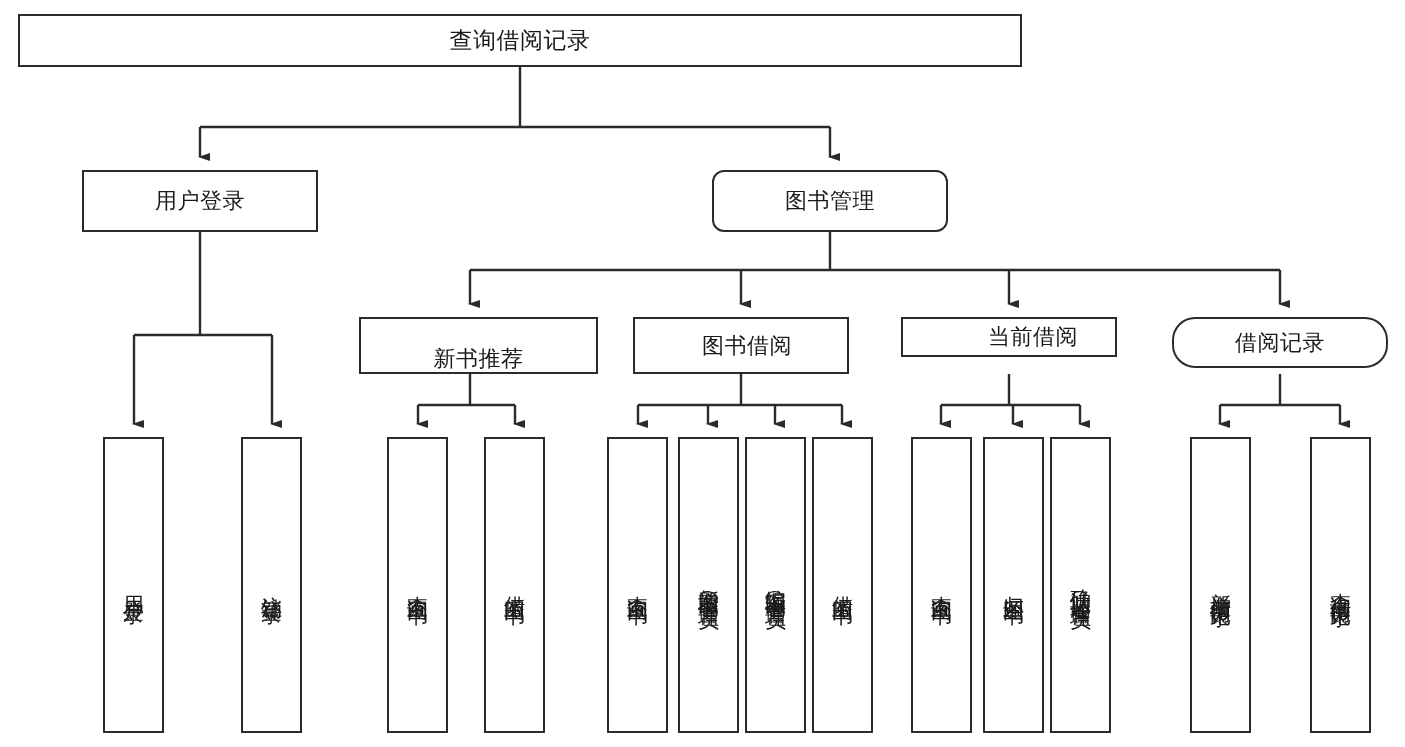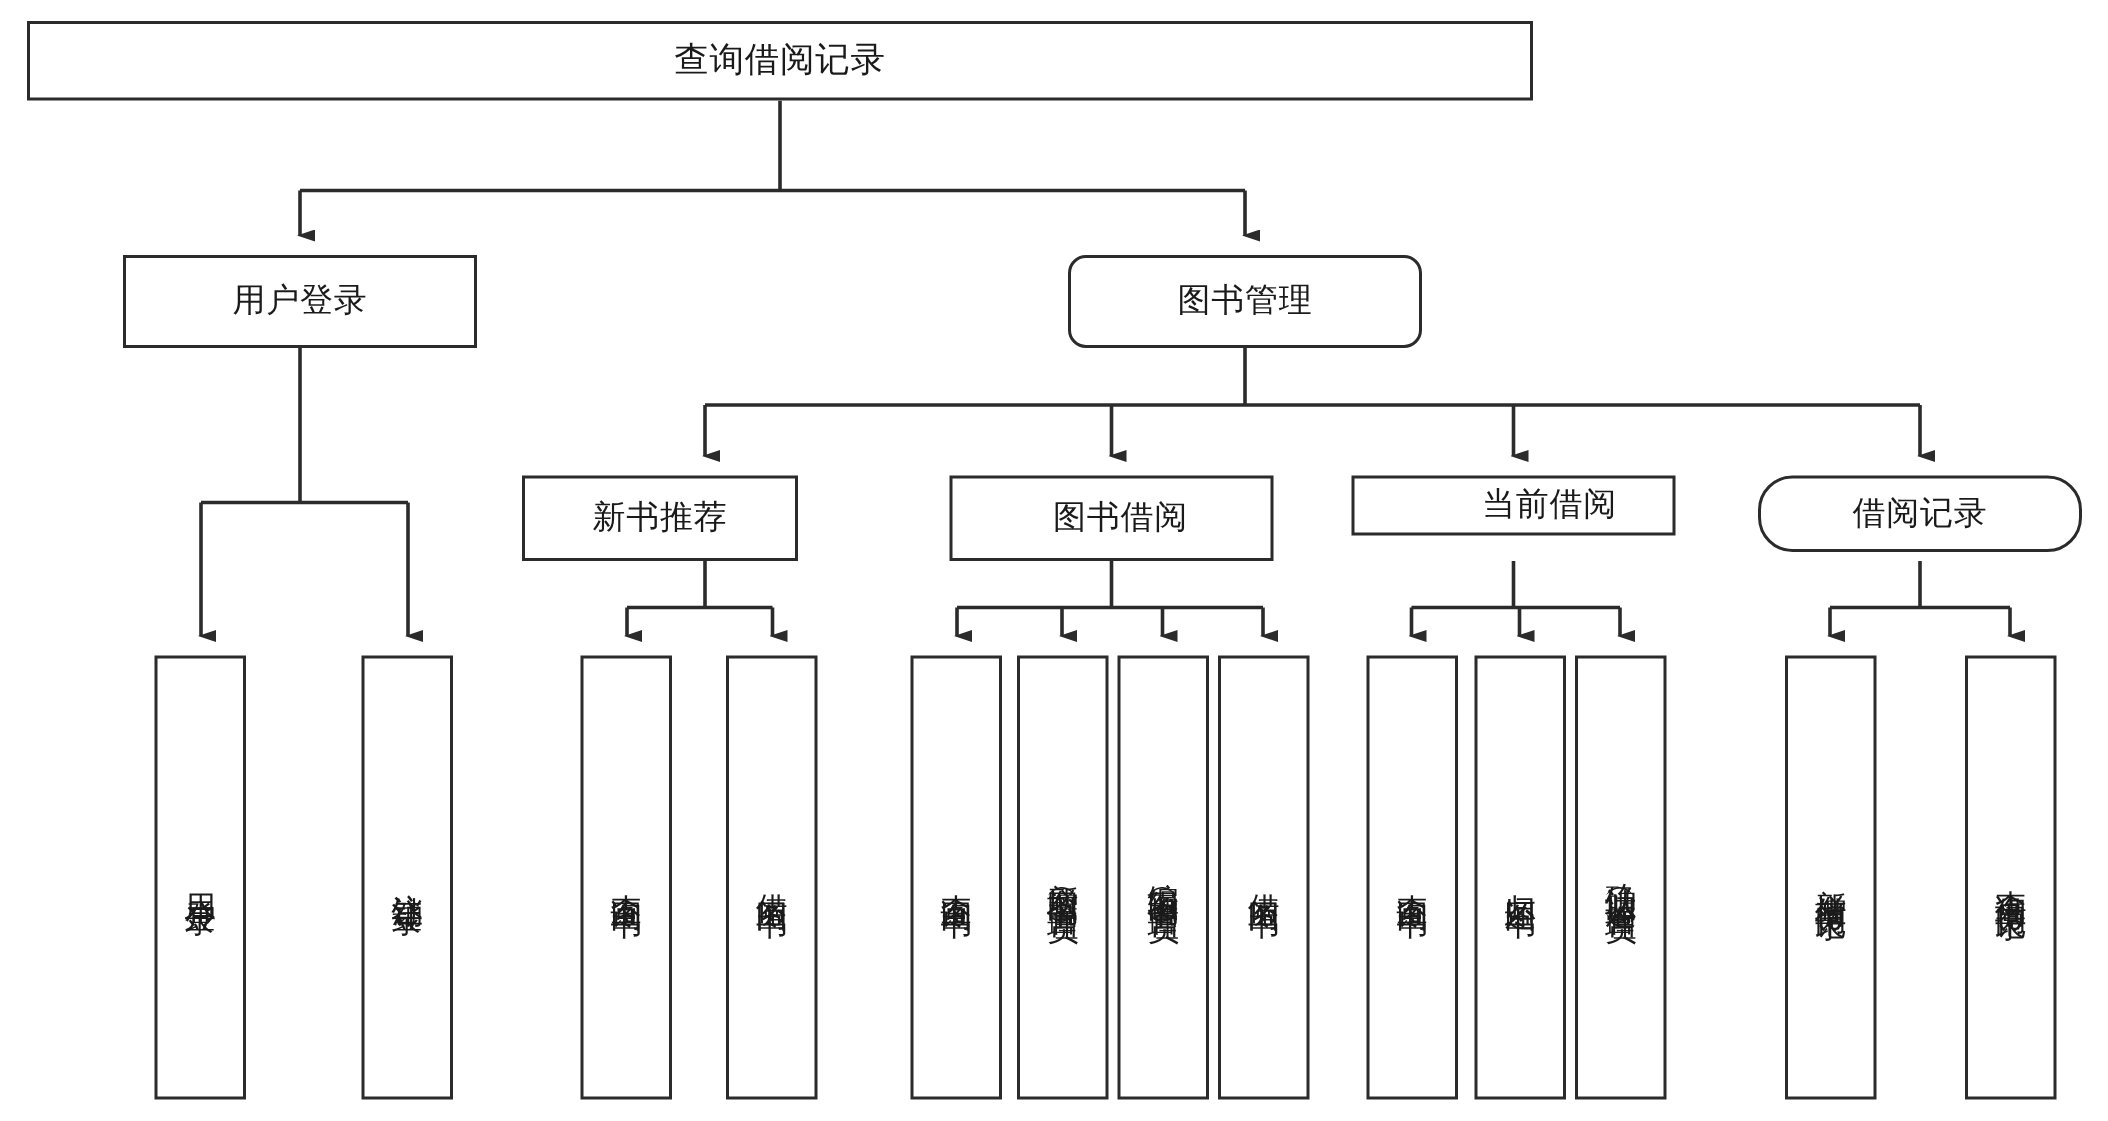--- a/index.html
+++ b/index.html
@@ -122,21 +122,21 @@
   <div id="nodes-layer">
       <div class="node-box horizontal root" style="left: 18px; top: 14px; width: 1004px; height: 53px;">
         <span class="node-label">查询借阅记录</span>
       </div>
       <div class="node-box horizontal" style="left: 82px; top: 170px; width: 236px; height: 62px;">
         <span class="node-label">用户登录</span>
       </div>
       <div class="node-box horizontal" style="left: 712px; top: 170px; width: 236px; height: 62px; border-radius: 12px;">
         <span class="node-label">图书管理</span>
       </div>
-      <div class="node-box horizontal" style="left: 348px; top: 317px; width: 184px; height: 57px;">
+      <div class="node-box horizontal" style="left: 359px; top: 317px; width: 239px; height: 57px; align-items: flex-end;">
         <span class="node-label">新书推荐</span>
       </div>
       <div class="node-box horizontal" style="left: 633px; top: 317px; width: 216px; height: 57px; padding-left: 12px;">
         <span class="node-label">图书借阅</span>
       </div>
       <div class="node-box horizontal" style="left: 901px; top: 317px; width: 216px; height: 40px; padding-left: 48px;">
         <span class="node-label">当前借阅</span>
       </div>
       <div class="node-box horizontal" style="left: 1172px; top: 317px; width: 216px; height: 51px; border-radius: 23px;">
         <span class="node-label">借阅记录</span>

